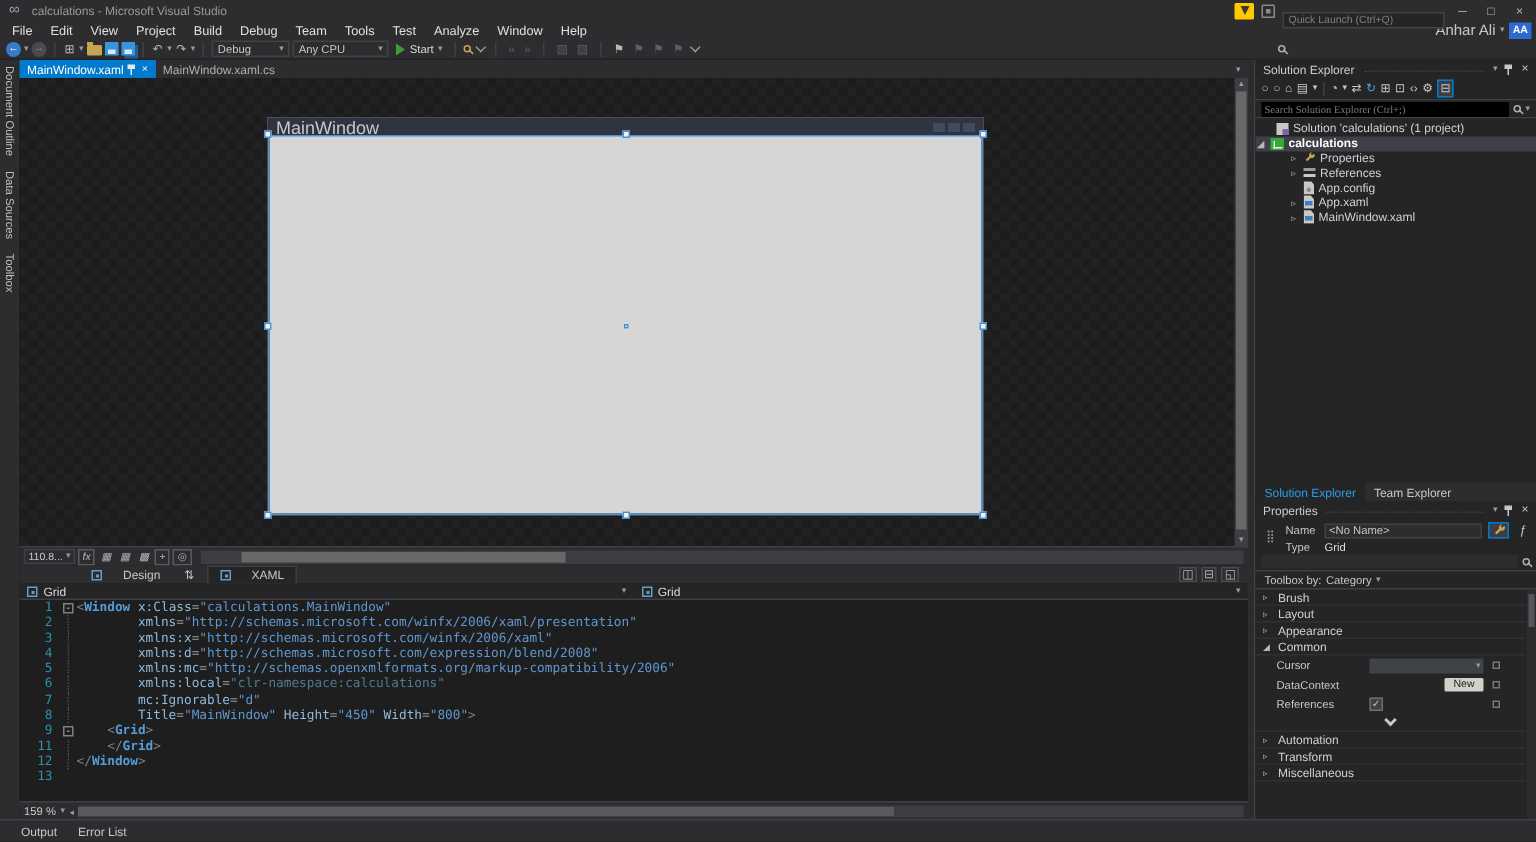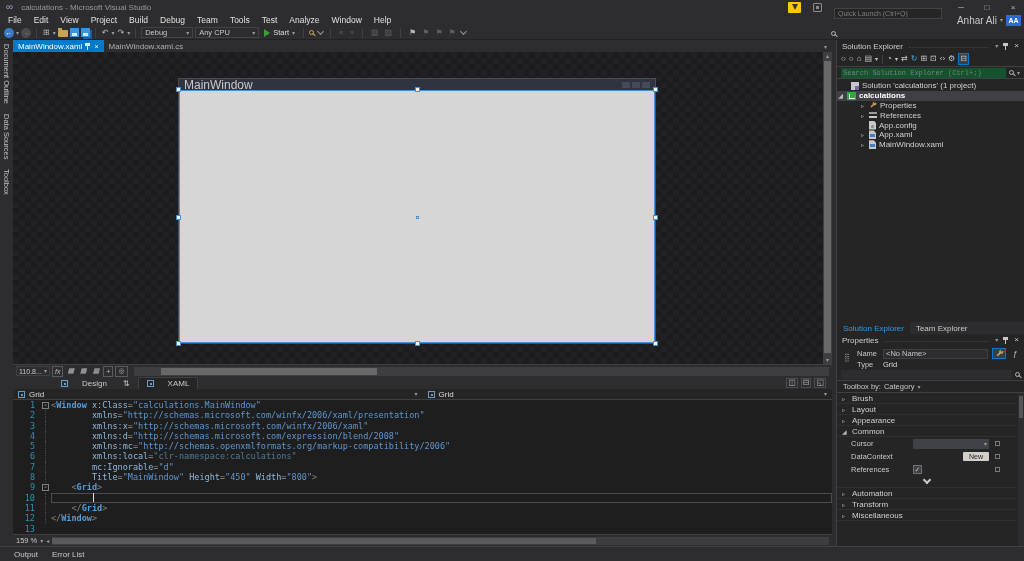--- a/index.html
+++ b/index.html
@@ -4,21 +4,21 @@
 <style>
   *{box-sizing:border-box;margin:0;padding:0;user-select:none}
   html,body{width:1024px;height:561px;overflow:hidden}
   body{font-family:"Liberation Sans",sans-serif;background:#2D2D30;color:#DCDCDC;position:relative}
   #root{position:absolute;inset:0;display:flex;flex-direction:column}
 
   
   .titlebar{height:14px;display:flex;align-items:center;padding:0 4px;background:#2D2D30;position:relative}
   .vslogo{color:#9B9FB8;font-size:10px;line-height:10px;margin:0 8px 0 2px}
   .wtitle{font-size:8px;color:#999999}
-  .tb-right{margin-left:auto;display:flex;align-items:center;gap:12px}
+  .tb-right{margin-left:auto;display:flex;align-items:center;gap:5px}
   .notif{width:13px;height:11px;background:#FFC800;border-radius:1px;display:flex;align-items:center;justify-content:center}
   .notif-glyph{width:0;height:0;border-left:3px solid transparent;border-right:3px solid transparent;border-top:6px solid #3A3A28}
   .feedback{width:9px;height:9px;border:1px solid #8A8A8A;border-radius:1px;position:relative}
   .feedback::after{content:"";position:absolute;left:2px;top:2px;width:3px;height:3px;background:#8A8A8A}
   .quickwrap{position:relative;width:108px;height:11px}
   .quick{width:100%;height:100%;background:#252526;border:1px solid #434346;color:#C8C8C8;font-size:7px;padding:0 12px 0 3px;font-family:"Liberation Sans",sans-serif}
   .quick::placeholder{color:#7F7F7F}
   .ql-mag{position:absolute;right:3px;top:2px}
   .wbtn{color:#B8B8B8;font-size:8px;width:14px;text-align:center;line-height:11px}
 
@@ -150,21 +150,21 @@
   .pin2::before{content:"";position:absolute;left:2px;top:3px;width:1px;height:4px;background:#C8C8C8}
   .pin2::after{content:"";position:absolute;left:0;top:0;width:5px;height:3px;background:#C8C8C8}
 
   
   .se-toolbar{height:15px;display:flex;align-items:center;gap:3px;padding:0 4px;background:#252526;border-bottom:1px solid #3F3F46}
   .se-tb{font-size:8px;color:#C8C8C8;line-height:1}
   .se-tb.small{font-size:6px}
   .se-tb.active{border:1px solid #007ACC;background:#3E3E42;padding:1px}
   .se-sep{width:1px;height:9px;background:#3F3F46;margin:0 1px}
   .se-search{height:12px;display:flex;align-items:center;background:#252526;border-bottom:1px solid #3F3F46;padding:0 4px;gap:3px}
-  .se-search input{flex:1;background:#14532d;border:none;color:#C8C8C8;font-size:7px;height:10px;padding:4px 2px;font-family:Liberation Mono, monospace}
+  .se-search input{flex:1;background:#000000;border:none;color:#C8C8C8;font-size:7px;height:10px;padding:4px 2px;font-family:Liberation Serif, serif}
   .se-search input::placeholder{color:#7F7F7F}
   .se-tree{height:243px;background:#252526;padding-top:2px;overflow:hidden;font-size:8px}
   .tree-row{height:9.8px;display:flex;align-items:center;gap:3px;color:#D0D0D0;white-space:nowrap}
   .tree-row.selected{background:#3F3F46;color:#FFFFFF;font-weight:bold}
   .texp{width:7px;font-size:6px;color:#B8B8B8;text-align:center;flex:none}
   .tlab{font-size:8px}
   .tic{flex:none;display:inline-flex}
   .ic-sol{width:8px;height:8px;background:#C8C8C8;position:relative}
   .ic-sol::after{content:"";position:absolute;right:0;bottom:0;width:4px;height:4px;background:#7A67A8}
   .ic-cs{width:9px;height:8px;background:#37A93C;position:relative}
@@ -455,25 +455,20 @@
               <span class="ln">8</span>
               <span class="foldg vline"></span>
               <span class="cwrap"><span class="tk-attr">        Title</span><span class="tk-op">=</span><span class="tk-str">"MainWindow"</span><span class="tk-attr"> Height</span><span class="tk-op">=</span><span class="tk-str">"450"</span><span class="tk-attr"> Width</span><span class="tk-op">=</span><span class="tk-str">"800"</span><span class="tk-delim">&gt;</span></span>
             </div>
             <div class="code-line">
               <span class="ln">9</span>
               <span class="foldg fbox">-</span>
               <span class="cwrap"><span class="tk-delim">    &lt;</span><span class="tk-tag">Grid</span><span class="tk-delim">&gt;</span></span>
             </div>
             <div class="code-line">
-              <span class="ln">10</span>
-              <span class="foldg vline"></span>
-              <span class="cwrap cur"><span class="tk-plain">        </span><span class="caret"></span></span>
-            </div>
-            <div class="code-line">
               <span class="ln">11</span>
               <span class="foldg vline"></span>
               <span class="cwrap"><span class="tk-delim">    &lt;/</span><span class="tk-tag">Grid</span><span class="tk-delim">&gt;</span></span>
             </div>
             <div class="code-line">
               <span class="ln">12</span>
               <span class="foldg vline"></span>
               <span class="cwrap"><span class="tk-delim">&lt;/</span><span class="tk-tag">Window</span><span class="tk-delim">&gt;</span></span>
             </div>
             <div class="code-line">

